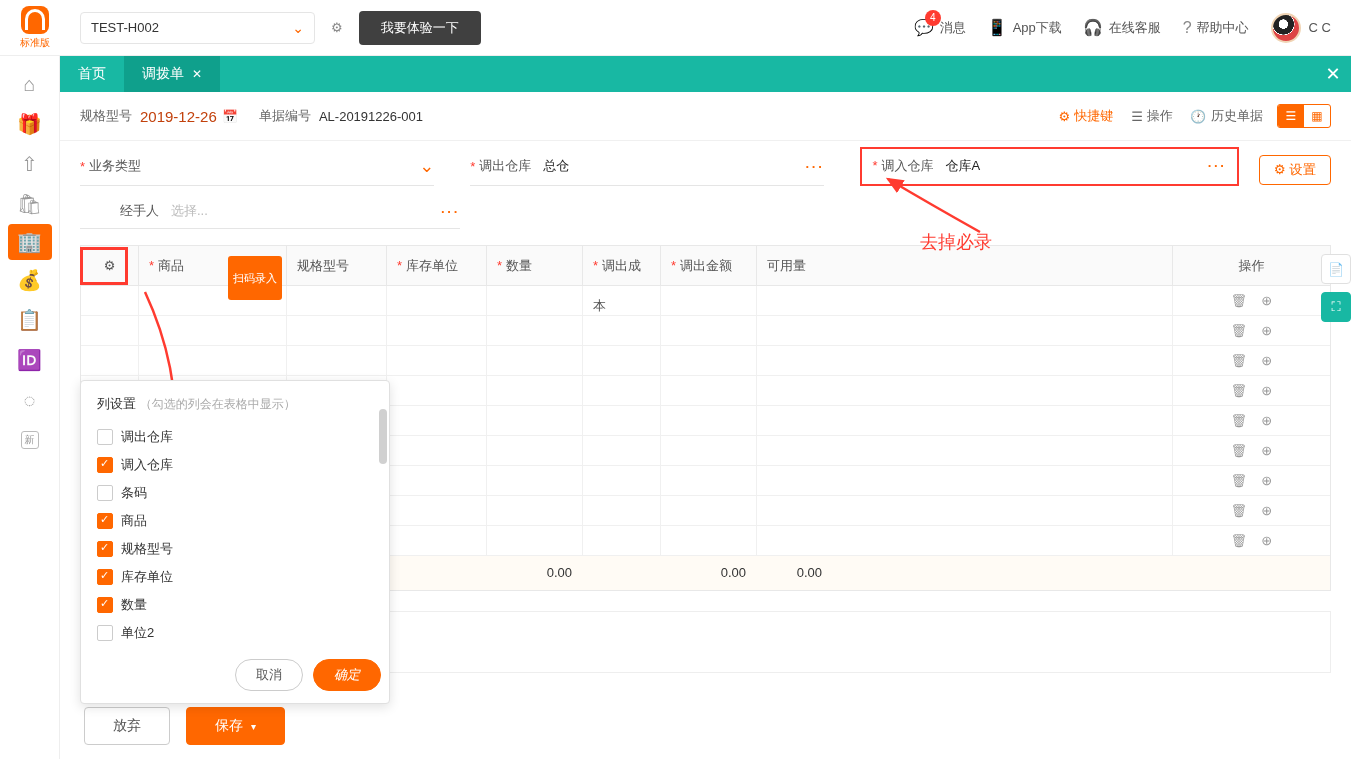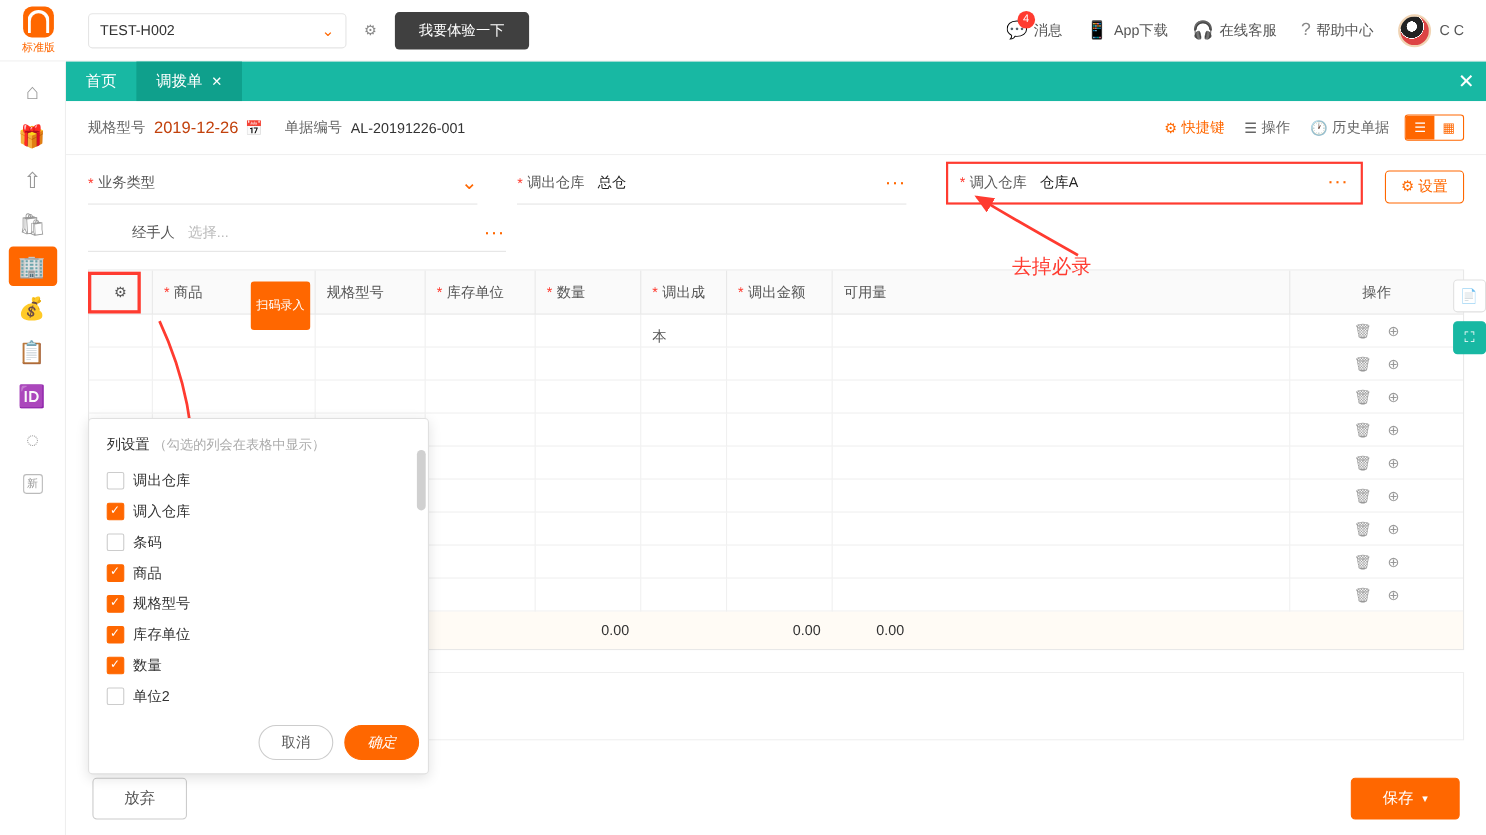--- a/index.html
+++ b/index.html
@@ -110,21 +110,21 @@
     .scroll-thumb { position: absolute; right: 2px; top: 28px; width: 8px; height: 55px; background: #d0d0d0; border-radius: 4px; }
     
     
     .remark-area { margin: 20px 20px 0; border: 1px solid #eee; height: 62px; display: flex; }
     .remark-left { width: 80px; border-right: 1px solid #eee; display: flex; flex-direction: column; align-items: center; justify-content: center; }
     .remark-ic { color: #18b8a3; font-size: 24px; }
     .remark-lbl { font-size: 11px; color: #666; margin-top: 2px; }
     .remark-input { flex: 1; border: none; padding: 0 14px; font-size: 13px; outline: none; }
     
     
-    .bottom-bar { position: absolute; bottom: 0; left: 0; right: 0; padding: 14px 24px; display: flex; justify-content: space-between; gap: 32px; }
+    .bottom-bar { position: absolute; bottom: 0; left: 0; right: 0; padding: 14px 24px; display: flex; justify-content: flex-start; gap: 16px; }
     .bbtn { padding: 9px 28px; border-radius: 4px; font-size: 14px; cursor: pointer; display: flex; align-items: center; }
     .bbtn-default { background: #fff; border: 1px solid #ccc; color: #555; }
     .bbtn-outline { background: #fff; border: 1px solid #ff6700; color: #ff6700; }
     .bbtn-primary { background: #ff6700; border: 1px solid #ff6700; color: #fff; }
     .bbtn .drop { margin-left: 8px; font-size: 10px; }
     
     
     .i { font-style: normal; display: inline-block; }
   </style>
 </head>

